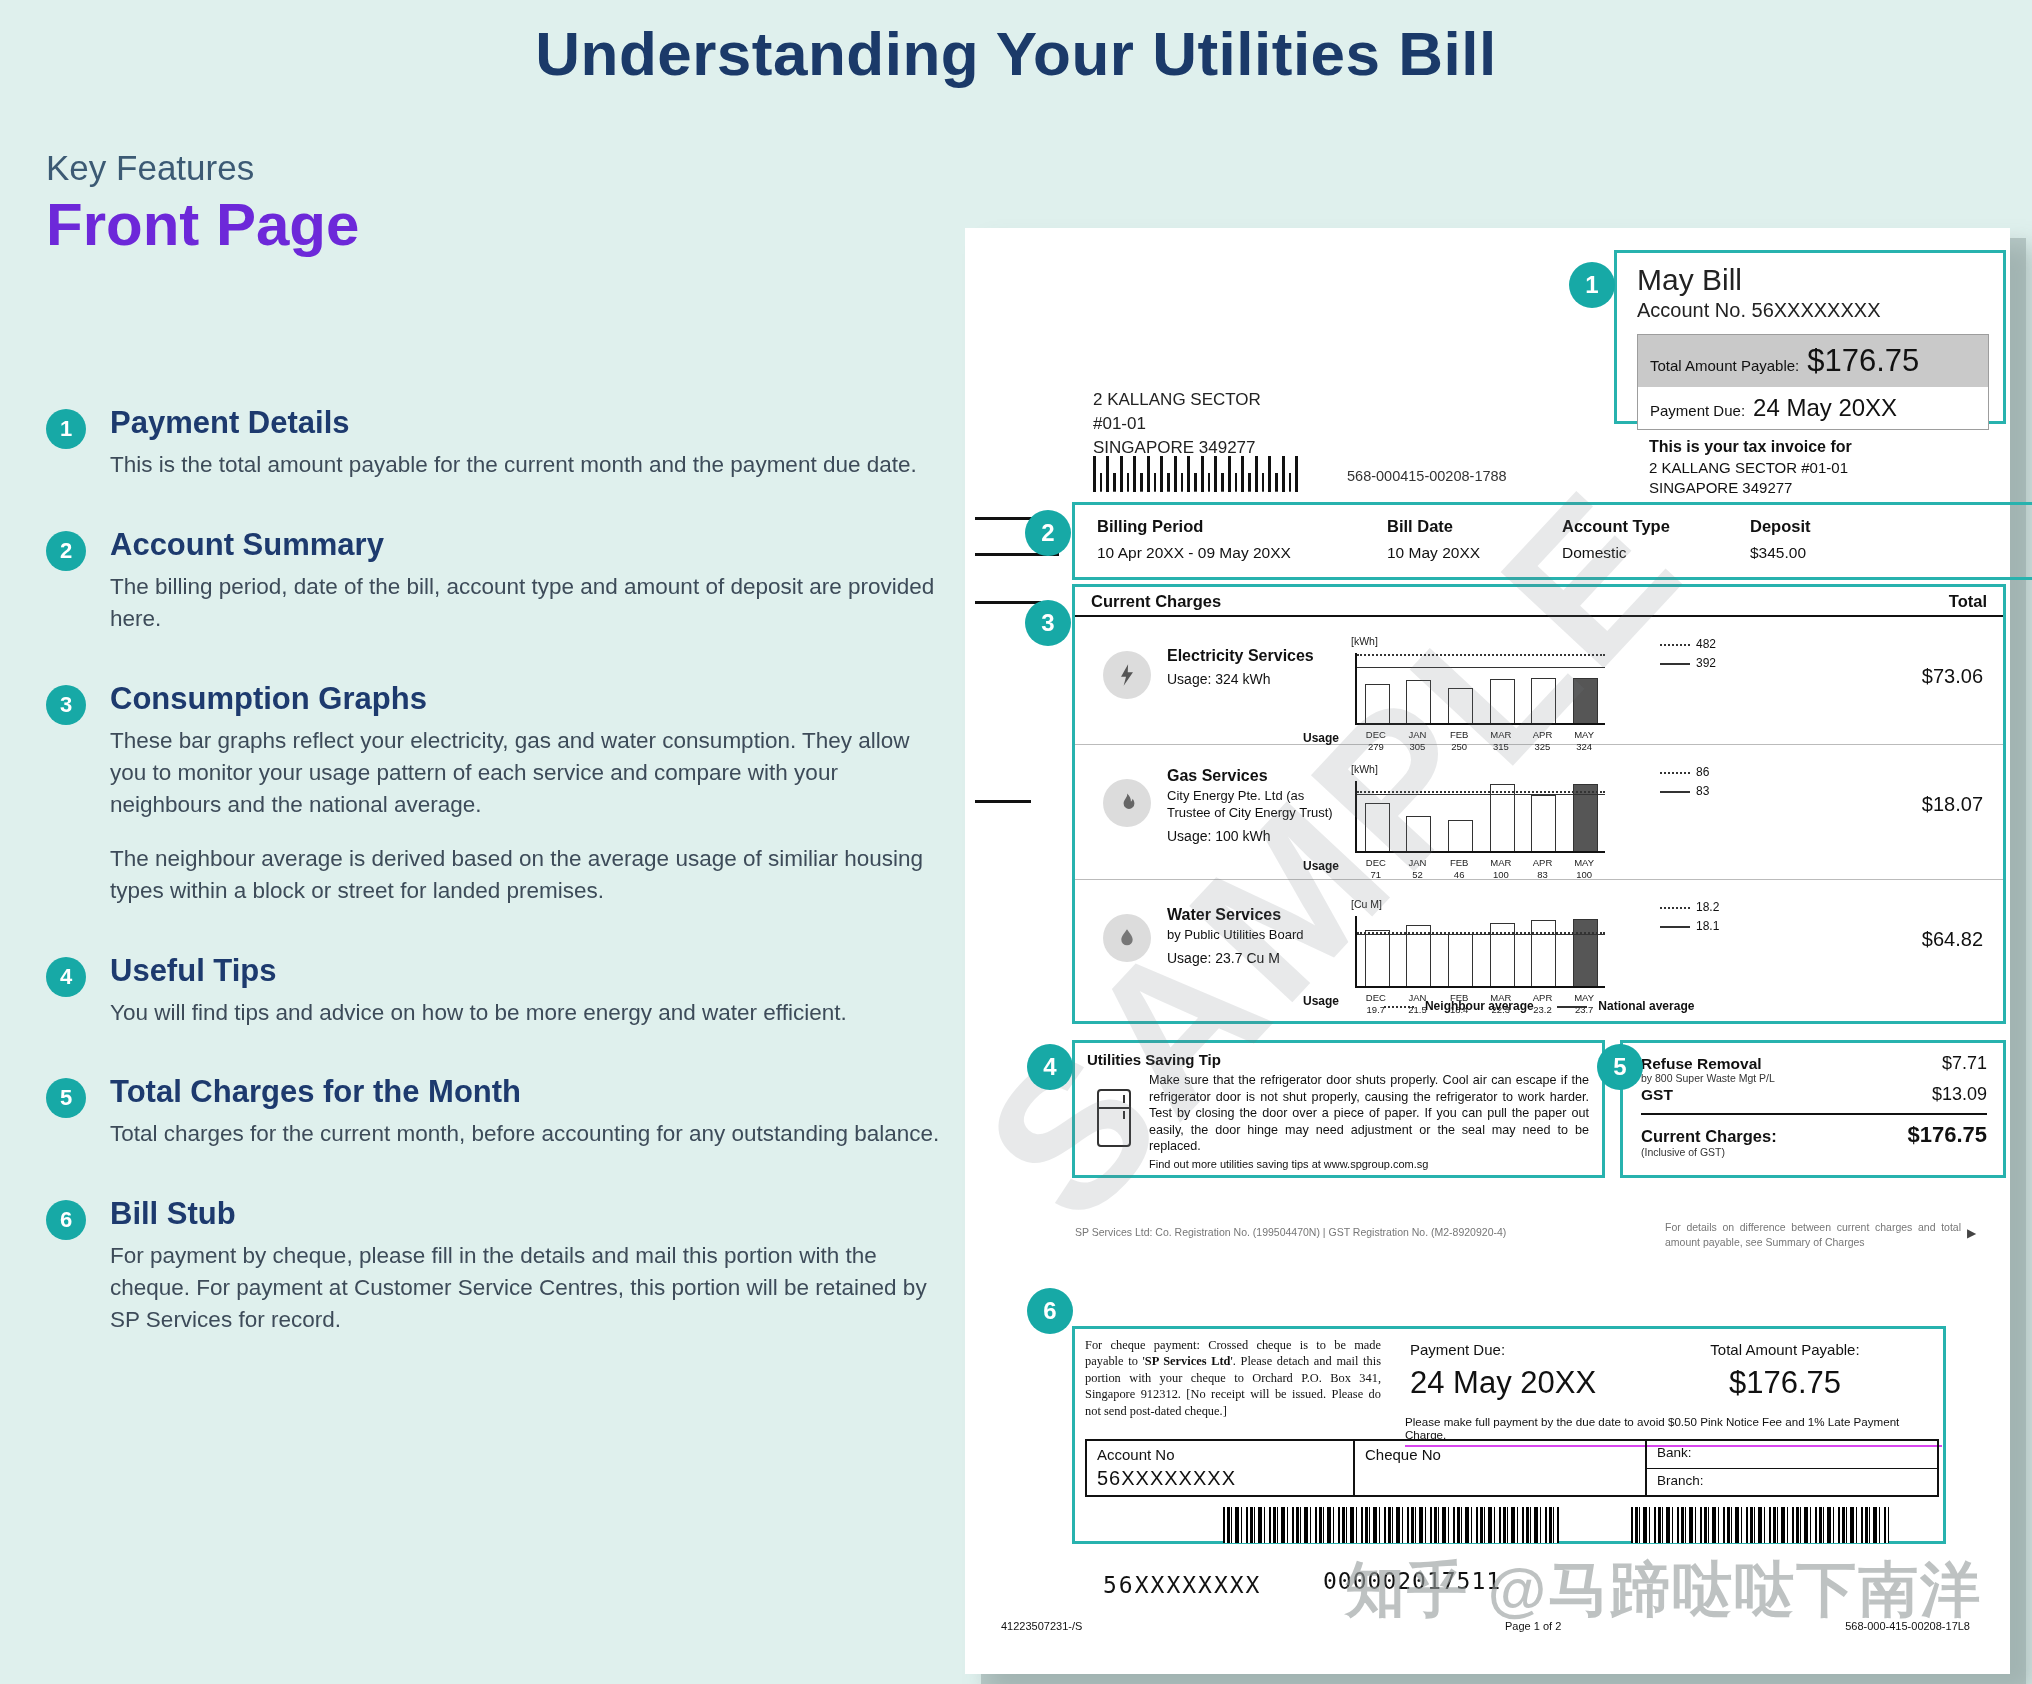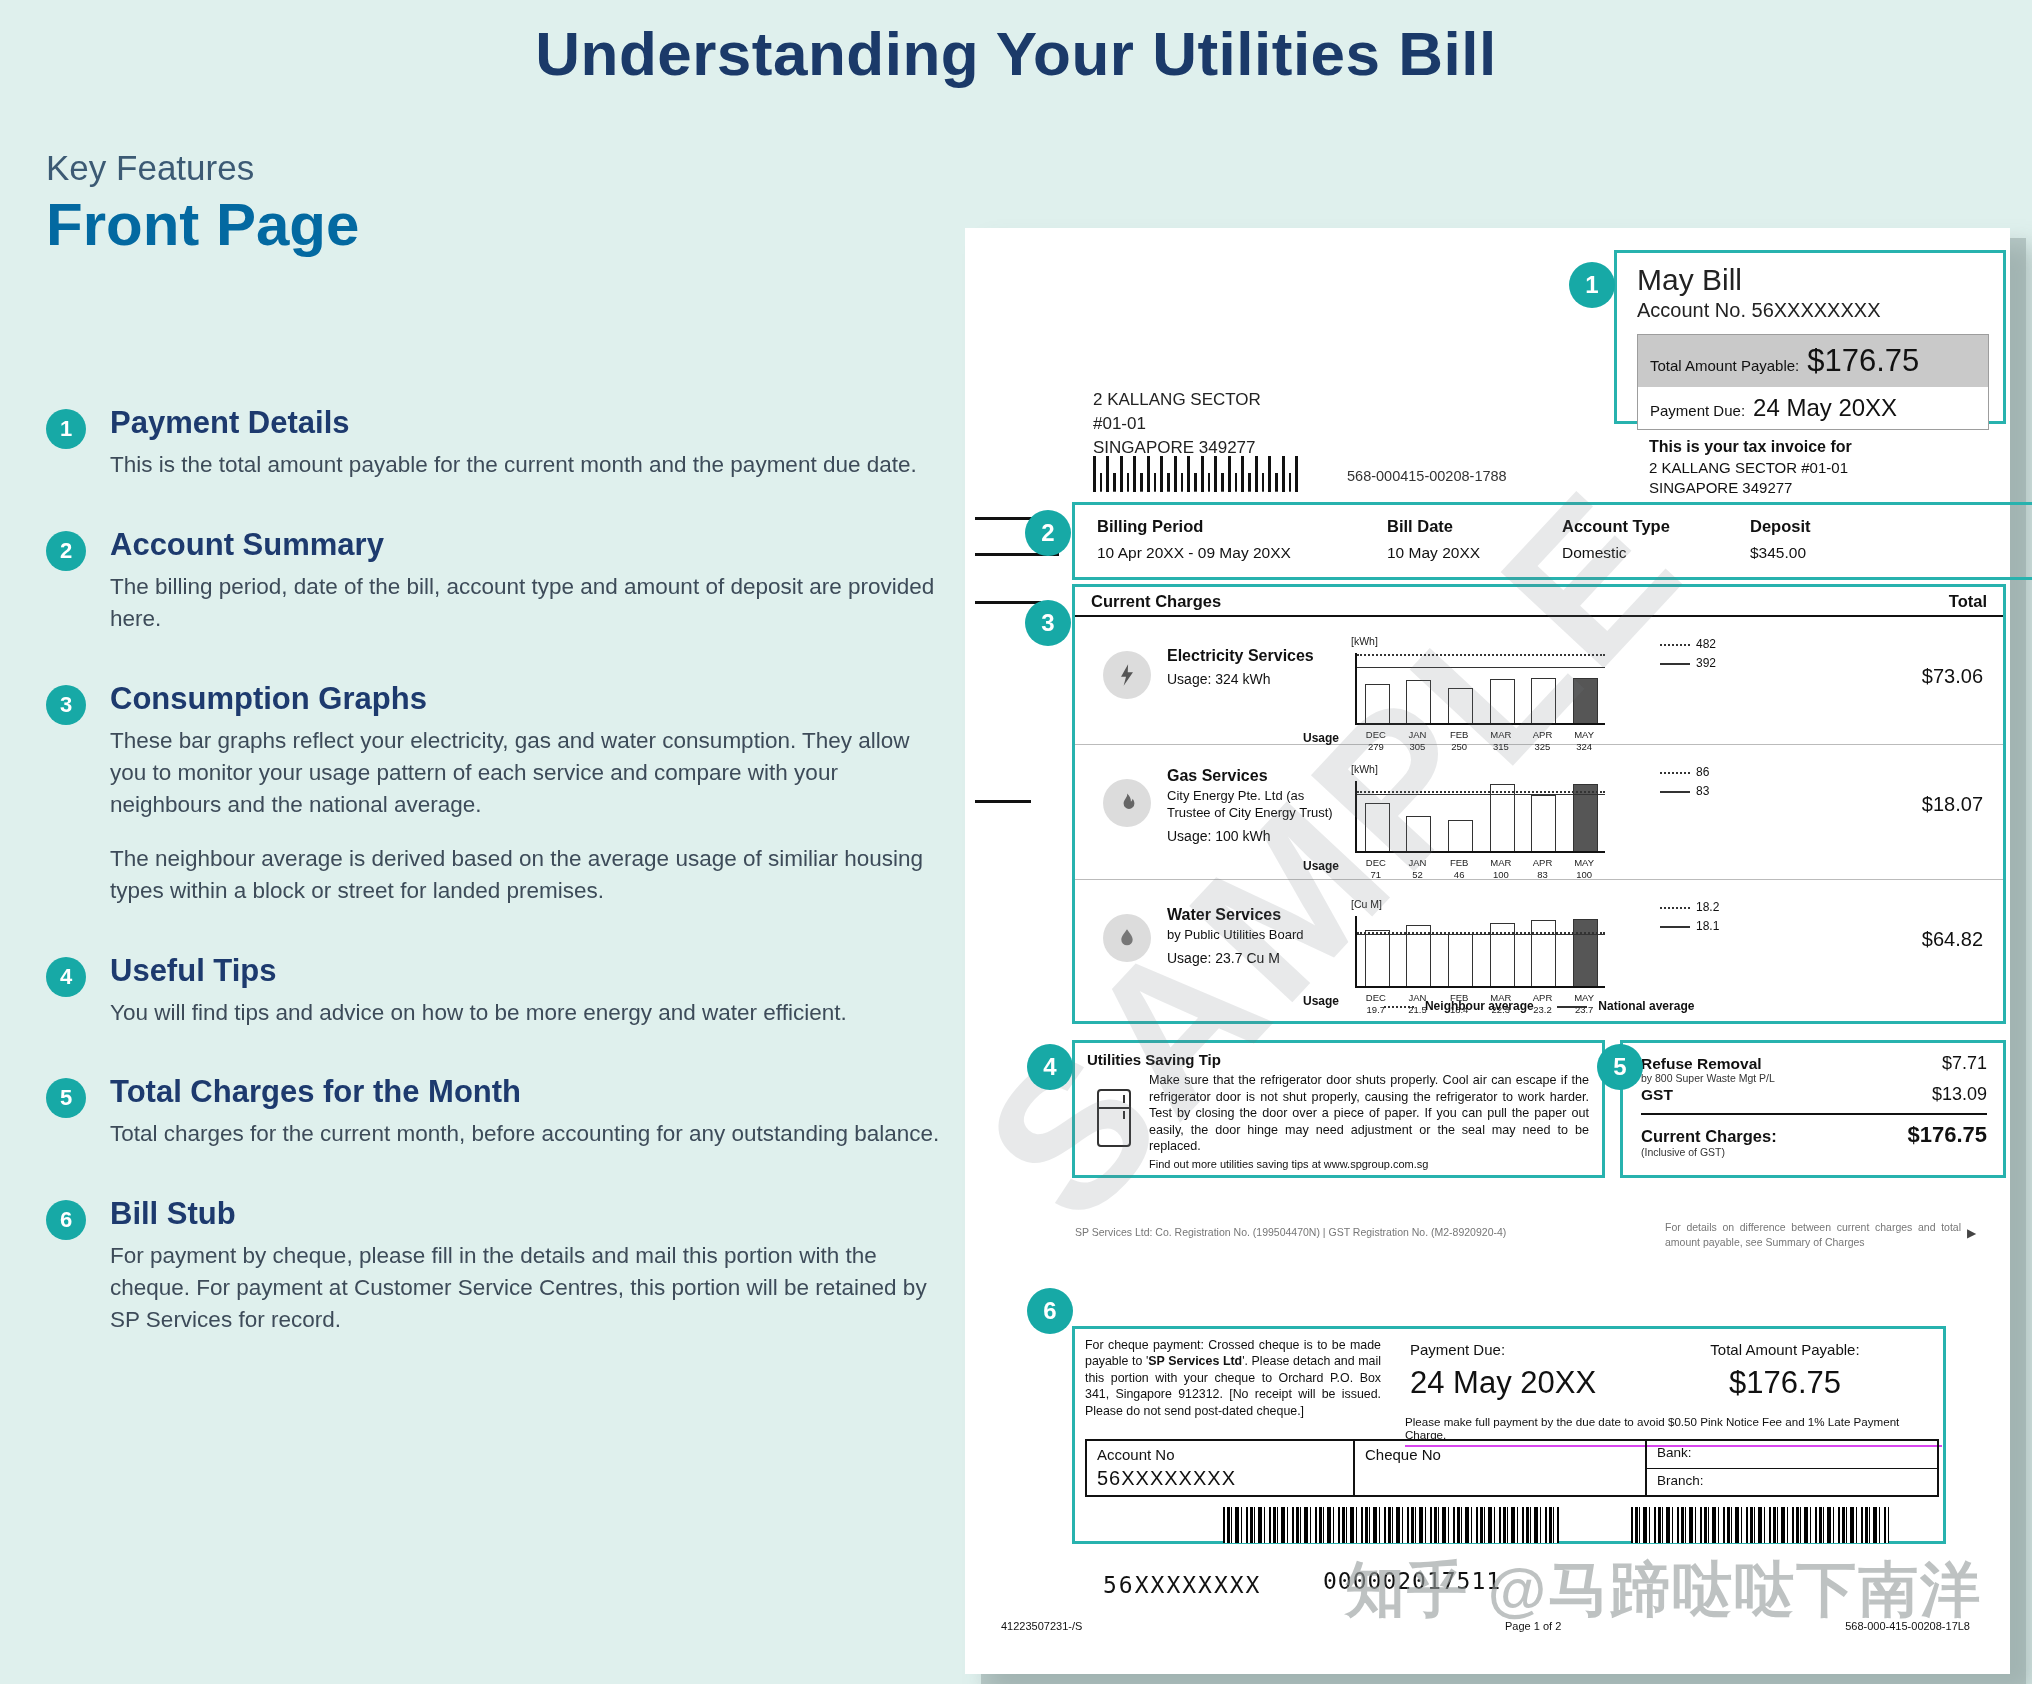--- a/index.html
+++ b/index.html
@@ -4,21 +4,21 @@
 <style>
   * { margin:0; padding:0; box-sizing:border-box; }
   html,body { width:2032px; height:1684px; }
   body { font-family:"Liberation Sans", sans-serif; background:#dff0ed; position:relative; overflow:hidden; }
 
   
   .page-title { position:absolute; top:18px; left:0; width:100%; text-align:center;
     font-size:62px; font-weight:bold; color:#1b3a69; letter-spacing:0.5px; }
   .features-col { position:absolute; left:46px; top:148px; width:900px; }
   .kicker { font-size:35px; color:#3c5a74; }
-  .front-page { font-size:60px; font-weight:bold; color:#0369a1; margin-top:2px; margin-bottom:146px; }
+  .front-page { font-size:60px; font-weight:bold; color:#6d28d9; margin-top:2px; margin-bottom:146px; }
   .feat { position:relative; padding-left:64px; margin-bottom:46px; }
   .feat-circle { position:absolute; left:0; top:4px; width:40px; height:40px; border-radius:50%;
     background:#17a9a6; color:#fff; font-size:22px; font-weight:bold;
     display:flex; align-items:center; justify-content:center; }
   .feat h3 { font-size:31px; font-weight:bold; color:#1d3a6e; margin-bottom:8px; }
   .feat p { font-size:22.5px; line-height:1.42; color:#3d4b59; }
   .feat p + p { margin-top:22px; }
 
   
   .bill { position:absolute; left:965px; top:228px; width:1045px; height:1446px; background:#fff;
@@ -119,21 +119,21 @@
   .tot-hr { border-top:2px solid #111; margin:8px 0 7px; }
   .tot-cur .l { font-size:16.5px; }
   .tot-cur .r { font-size:22px; font-weight:bold; }
 
   .reg-line { position:absolute; left:110px; top:998px; font-size:10.5px; color:#777; }
   .details-note { position:absolute; left:700px; top:992px; width:296px; font-size:10.5px; color:#777; line-height:1.45; text-align:justify; }
   .details-arrow { position:absolute; left:1002px; top:998px; font-size:12px; color:#444; }
 
   
   .box6 { position:absolute; left:107px; top:1098px; width:874px; height:218px; border:3px solid #28b2ae; }
-  .cheque-text { position:absolute; left:10px; top:8px; width:296px; font-size:12.4px; line-height:1.32; text-align:justify; }
+  .cheque-text { position:absolute; left:10px; top:8px; width:296px; font-size:12.4px; line-height:1.32; text-align:justify;font-family:Liberation Serif, serif; }
   .stub-due-lbl { position:absolute; left:335px; top:12px; font-size:15px; }
   .stub-due-val { position:absolute; left:335px; top:36px; font-size:31px; }
   .stub-tot-lbl { position:absolute; left:560px; top:12px; width:300px; text-align:center; font-size:15px; }
   .stub-tot-val { position:absolute; left:560px; top:36px; width:300px; text-align:center; font-size:31px; }
   .stub-note { position:absolute; left:330px; top:86px; width:537px; font-size:11.6px; border-bottom:2px solid #d946ef; padding-bottom:4px; }
   .stub-table { position:absolute; left:10px; top:110px; width:854px; height:58px; border:2px solid #111; display:flex; }
   .st-cell { border-right:2px solid #111; padding:5px 10px; }
   .st-acct { width:268px; }
   .st-cheq { width:292px; }
   .st-bank { flex:1; border-right:none; padding:0; display:flex; flex-direction:column; }

